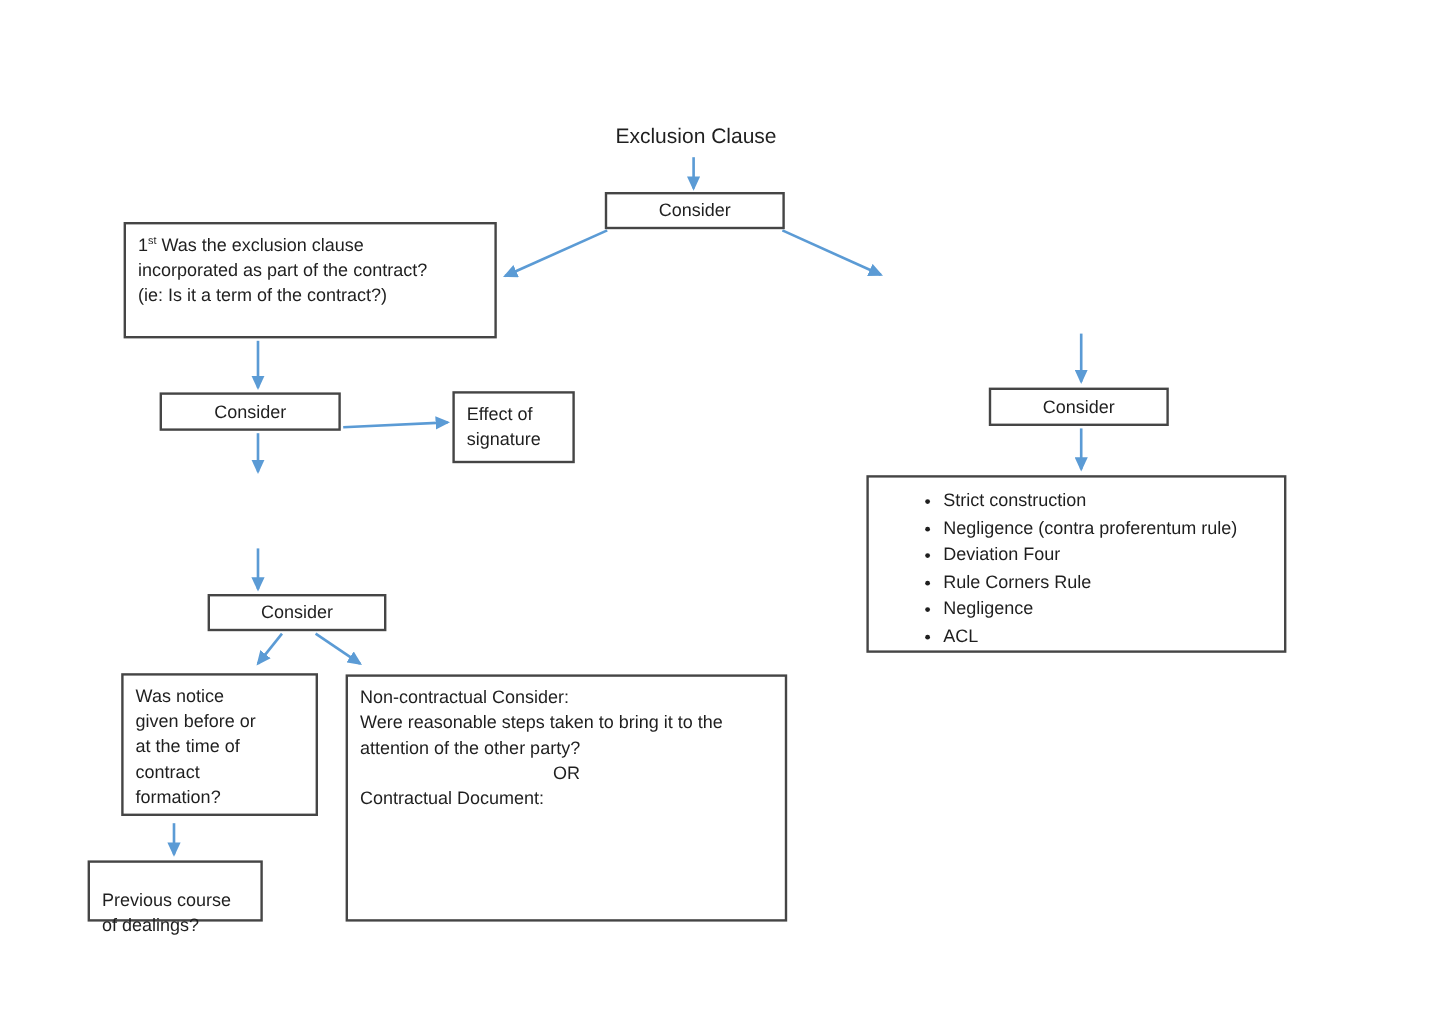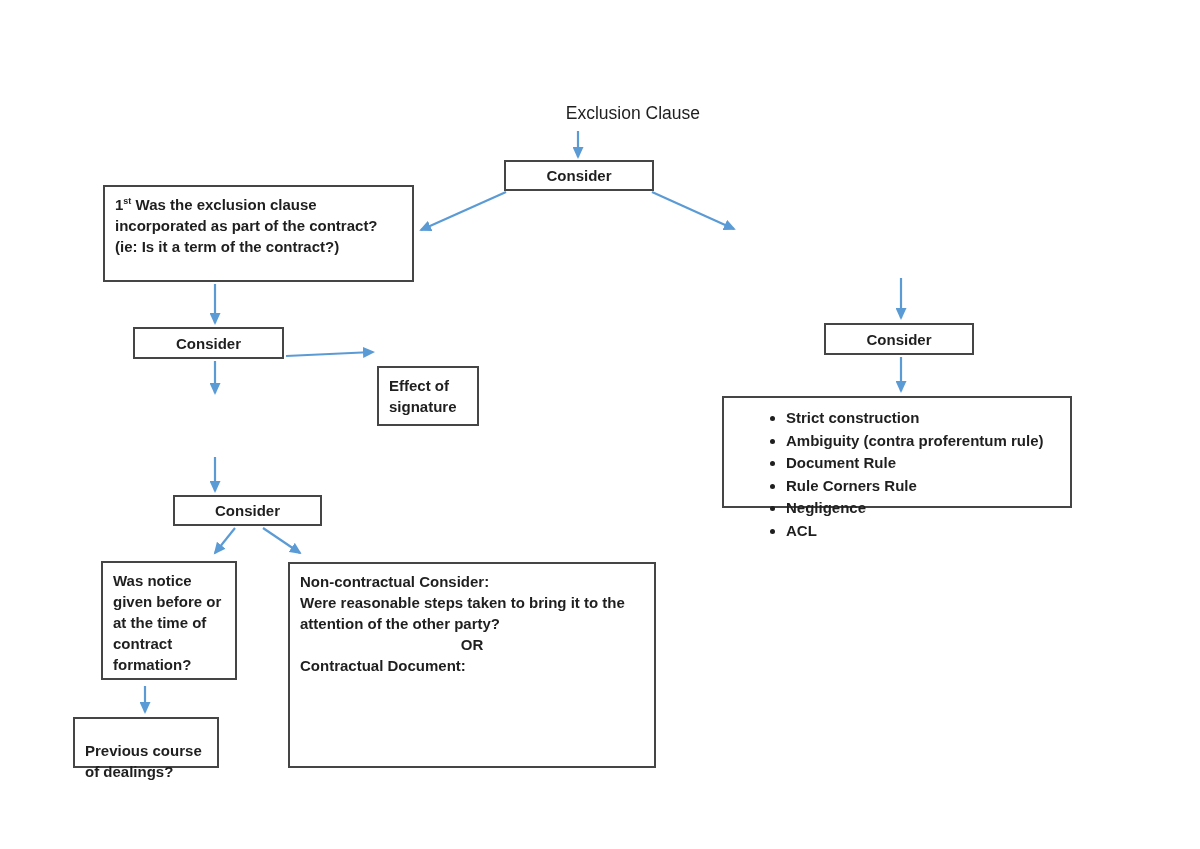--- a/index.html
+++ b/index.html
@@ -16,38 +16,37 @@
     color: #1f1f1f;
     overflow: hidden;
   }
   .node {
     position: absolute;
     border: 2px solid #454545;
     background: #ffffff;
     box-sizing: border-box;
     font-size: 15px;
     line-height: 21px;
-    font-weight: bold;
   }
   .center-label {
     display: flex;
     align-items: center;
     justify-content: center;
     text-align: center;
   }
   .textbox {
     padding: 7px 10px;
   }
   .multiline {
     white-space: pre-line;
   }
   .title {
     position: absolute;
     font-size: 17.5px;
-    text-align: right;
+    text-align: center;
     white-space: nowrap;
   }
   sup {
     font-size: 9px;
     line-height: 0;
     vertical-align: super;
   }
   #arrow-layer {
     position: absolute;
     left: 0;
@@ -105,49 +104,49 @@
 
   <div class="node center-label" style="left: 504px; top: 160px; width: 150px; height: 31px;">Consider</div>
 
   <div class="node textbox" style="left: 103px; top: 185px; width: 311px; height: 97px;"><span>1</span><sup>st</sup><span class="multiline"> Was the exclusion clause
 incorporated as part of the contract?
 (ie: Is it a term of the contract?)</span></div>
 
 
   <div class="node center-label" style="left: 133px; top: 327px; width: 151px; height: 32px;">Consider</div>
 
-  <div class="node textbox multiline" style="left: 377px; top: 326px; width: 102px; height: 60px; margin-top: 40px;">Effect of
+  <div class="node textbox multiline" style="left: 377px; top: 326px; width: 102px; height: 60px;">Effect of
 signature</div>
 
 
   <div class="node center-label" style="left: 173px; top: 495px; width: 149px; height: 31px;">Consider</div>
 
-  <div class="node textbox multiline" style="left: 101px; top: 561px; width: 136px; height: 119px;">Was notice
+  <div class="node textbox multiline" style="left: 101px; top: 561px; width: 164px; height: 119px;">Was notice
 given before or
 at the time of
 contract
 formation?</div>
 
   <div class="node textbox" style="left: 288px; top: 562px; width: 368px; height: 206px;">
     <p class="doc-para doc-head">Non-contractual Consider:</p>
     <p class="doc-para multiline">Were reasonable steps taken to bring it to the
 attention of the other party?</p>
     <p class="doc-para doc-or">OR</p>
     <p class="doc-para doc-head">Contractual Document:</p>
   </div>
 
   <div class="node textbox multiline" style="left: 73px; top: 717px; width: 146px; height: 51px; padding-top: 21px;">Previous course
 of dealings?</div>
 
   <div class="node center-label" style="left: 824px; top: 323px; width: 150px; height: 32px;">Consider</div>
 
-  <div class="node" style="left: 722px; top: 396px; width: 350px; height: 112px;">
+  <div class="node" style="left: 722px; top: 396px; width: 350px; height: 148px;">
     <ul class="rules">
       <li>Strict construction</li>
-      <li>Ambiguity (contra proferentum rule)</li>
-      <li>Document Rule</li>
+      <li>Negligence (contra proferentum rule)</li>
+      <li>Deviation Four</li>
       <li>Rule Corners Rule</li>
       <li>Negligence</li>
       <li>ACL</li>
     </ul>
   </div>
 
 </div>
 
 </body></html>

